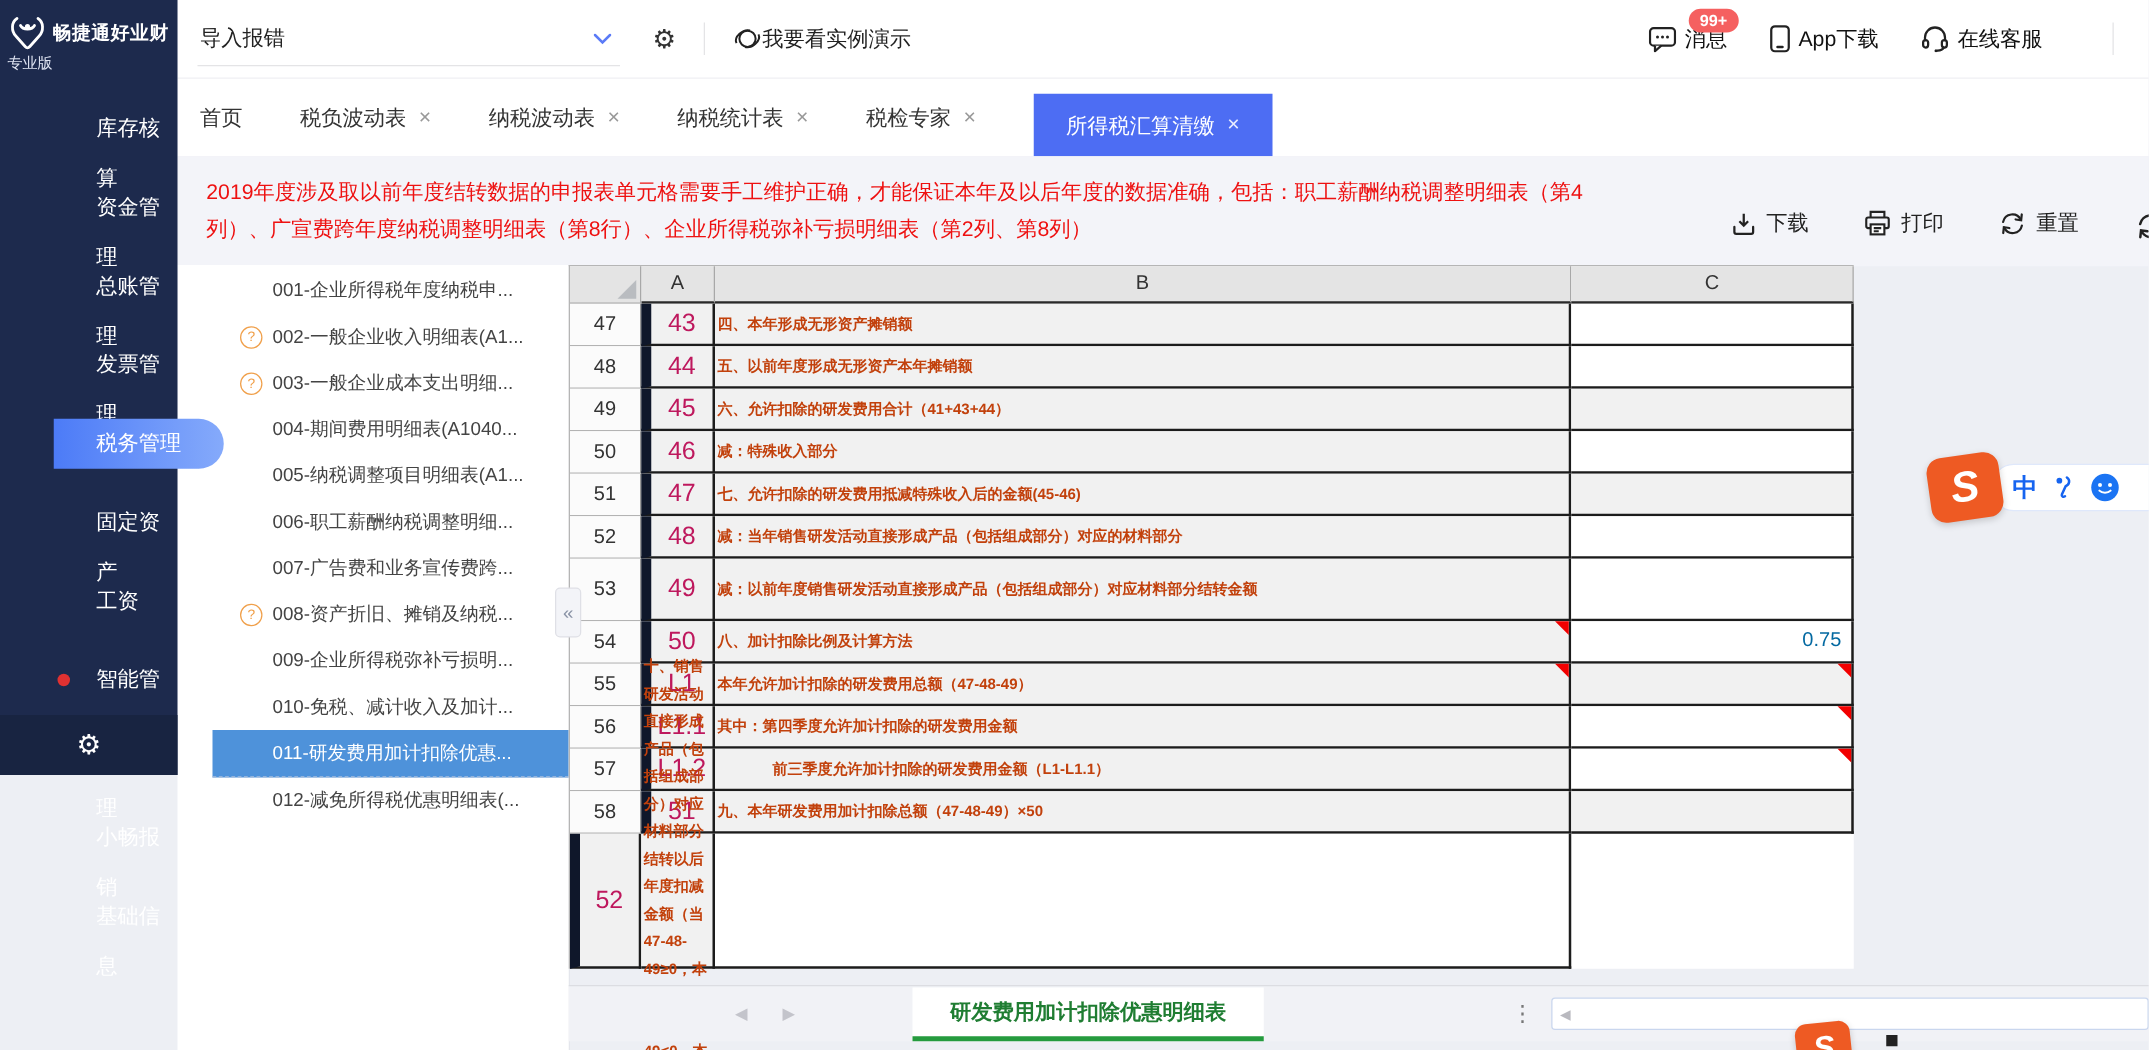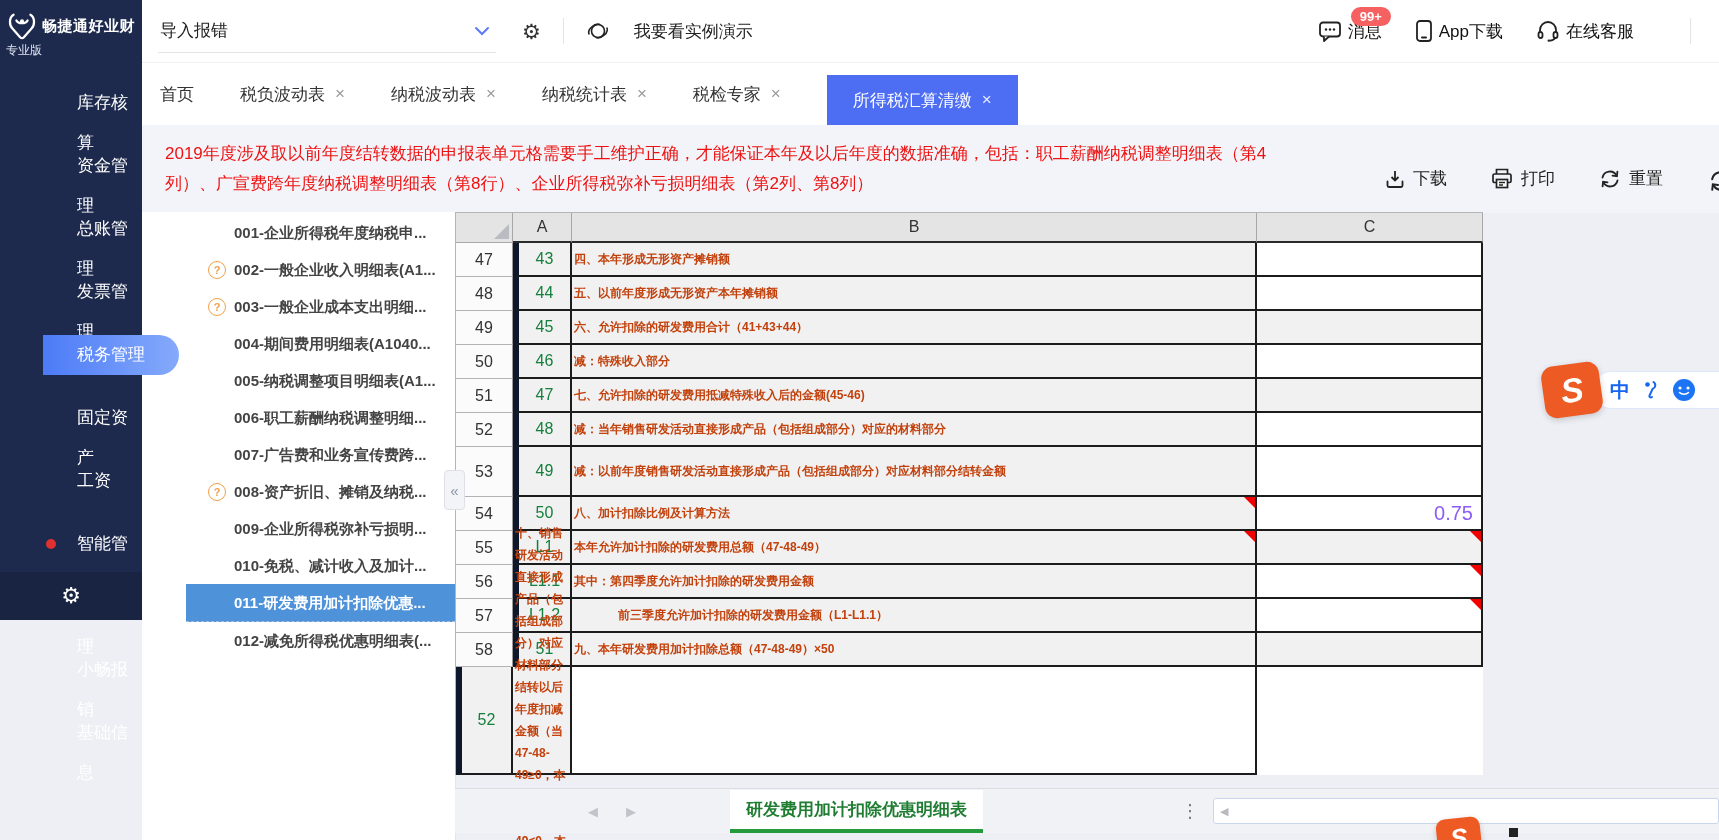--- a/index.html
+++ b/index.html
@@ -21,21 +21,21 @@
   
   .main{position:absolute;left:142px;top:0;width:1577px;height:656px;}
 
   
   .topbar{position:relative;height:62px;background:#fff;border-bottom:1px solid #f0f0f3;display:flex;align-items:center;}
   .tb-left{display:flex;align-items:center;margin-left:16px;}
   .import{display:flex;align-items:center;justify-content:space-between;width:330px;height:42px;
           border-bottom:1px solid #e4e4e6;padding:0 6px 0 2px;font-size:17px;color:#222;cursor:pointer;}
   .gear-btn{margin-left:26px;font-size:21px;color:#333;cursor:pointer;line-height:1;}
   .vdiv{width:1px;height:26px;background:#e4e4e6;margin:0 22px;}
-  .demo{display:flex;align-items:center;gap:24px;font-size:17px;color:#222;cursor:pointer;}
+  .demo{display:flex;align-items:center;gap:0;font-size:17px;color:#222;cursor:pointer;}
   .tb-right{position:absolute;right:6px;top:0;height:62px;display:flex;align-items:center;gap:34px;font-size:17px;color:#111;}
   .tb-item{display:flex;align-items:center;gap:7px;cursor:pointer;position:relative;}
   .badge{position:absolute;top:-13px;left:32px;background:#f56060;color:#fff;font-size:13px;font-weight:bold;
          padding:2px 9px;border-radius:11px;}
 
   
   .tabbar{height:62px;background:#fff;display:flex;align-items:stretch;padding-left:18px;}
   .tab{display:flex;align-items:center;gap:10px;font-size:17px;color:#333;margin-right:46px;cursor:pointer;white-space:nowrap;}
   .tab .x{color:#999;font-size:17px;}
   .tab.active{background:#4d6df3;color:#fff;padding:0 26px;margin-right:0;margin-top:12px;}
@@ -44,54 +44,54 @@
   
   .notice{position:relative;height:88px;background:#f3f4f9;}
   .notice-text{position:absolute;left:23px;top:14px;width:1135px;color:#ee1111;font-size:17px;line-height:30px;}
   .toolbar{position:absolute;right:56px;top:42px;display:flex;align-items:center;gap:44px;font-size:17px;color:#222;}
   .tool{display:flex;align-items:center;gap:8px;cursor:pointer;}
   .partial-refresh{position:absolute;right:-15px;top:44px;cursor:pointer;}
 
   
   .content{position:absolute;top:212px;left:0;width:1577px;height:628px;}
   .filepanel{position:absolute;left:0;top:0;width:313px;height:628px;background:#fff;border-right:1px solid #e4e6ec;}
-  #filelist{list-style:none;margin:2px 0 0 16px;padding:0;font-weight:bold;}
+  #filelist{list-style:none;margin:2px 0 0 0;padding:0;}
   .fitem{position:relative;height:37px;line-height:37px;margin-left:28px;padding-left:48px;font-size:15px;
          color:#444;white-space:nowrap;overflow:hidden;cursor:pointer;}
   .fitem.selected{background:#4e92da;color:#fff;border-bottom:1px dashed #a9bedc;}
   .q-icon{position:absolute;left:22px;top:10px;width:16px;height:16px;border:1.5px solid #f0a04b;color:#f0a04b;
           border-radius:50%;font-size:11px;line-height:16px;text-align:center;box-sizing:content-box;}
   .collapse-handle{position:absolute;right:-10px;top:258px;width:19px;height:38px;background:#f3f4f8;
           border:1px solid #dfe0e6;border-radius:4px;color:#8a93a6;display:flex;align-items:center;
           justify-content:center;font-size:15px;cursor:pointer;z-index:3;}
 
   
   .sheetarea{position:absolute;left:313px;top:0;right:0;height:628px;}
   #grid{display:grid;width:1027px;border-left:1px solid #b5b5b5;border-top:1px solid #b5b5b5;background:#fff;}
   .hcell{background:#e4e4e4;border-right:1px solid #a8a8a8;border-bottom:2px solid #2a2a2a;
          display:flex;align-items:center;justify-content:center;font-size:16px;color:#333;}
   .hcell.hnum{border-bottom:1px solid #a8a8a8;position:relative;}
   .hcell.hnum:after{content:"";position:absolute;right:3px;bottom:3px;border-left:15px solid transparent;border-bottom:15px solid #b9bcc0;}
   .cell{position:relative;display:flex;align-items:center;box-sizing:border-box;
         border-right:2px solid #1c1c1c;border-bottom:2px solid #1c1c1c;}
   .cell.num{background:#fbfbfb;border-right:1px solid #9a9a9a;border-bottom:1px solid #b3b3b3;
         justify-content:center;font-size:16px;color:#333;}
-  .cell.a{background:#f1f1f1;justify-content:center;font-size:16px;color:#15803d;border-left:6px solid #0f172a;}
+  .cell.a{background:#f1f1f1;justify-content:center;font-size:20px;color:#be185d;border-left:8px solid #0f172a;}
   .cell.b{background:#f1f1f1;padding:3px 2px;font-size:12px;font-weight:700;color:#c2410c;line-height:22px;}
   .cell.b.indent{padding-left:46px;}
-  .cell.c{background:#fff;justify-content:flex-end;padding-right:8px;font-size:20px;color:#8b5cf6;}
+  .cell.c{background:#fff;justify-content:flex-end;padding-right:8px;font-size:16px;color:#0369a1;}
   .cell.c.shaded{background:#f1f1f1;}
   .mark{position:absolute;top:0;right:0;width:0;height:0;border-left:11px solid transparent;border-top:11px solid #f20000;}
 
   
   .sheetbar{position:absolute;left:0;right:0;top:576px;height:44px;background:#f1f2f6;
             border-top:1px solid #dcdde2;display:flex;align-items:center;}
   .nav-arrows{margin-left:133px;display:flex;gap:28px;font-size:13px;color:#c3c4cb;}
   .nav-arrows span{cursor:pointer;}
-  .sheettab{margin-left:94px;background:#fff;padding:0 16px;height:43px;line-height:39px;font-size:17px;
+  .sheettab{margin-left:94px;background:#fff;padding:0 30px;height:43px;line-height:39px;font-size:17px;
             font-weight:700;color:#1f7d32;border-bottom:4px solid #259b3e;box-sizing:border-box;cursor:pointer;white-space:nowrap;}
   .dots{margin-left:198px;color:#777;font-size:18px;cursor:pointer;}
   .hscroll{flex:1;margin-left:14px;height:24px;background:#fff;border:1px solid #c9d6ee;border-radius:3px;
            display:flex;align-items:center;padding-left:6px;color:#b9b9bf;font-size:11px;cursor:pointer;}
 
   
   .float-widget{position:absolute;left:1543px;top:364px;z-index:6;display:flex;align-items:center;}
   .s-tile{width:58px;height:52px;background:#ee5a23;border-radius:12px;transform:rotate(-8deg);
           display:flex;align-items:center;justify-content:center;box-shadow:0 2px 6px rgba(0,0,0,.18);cursor:pointer;}
   .s-tile span{color:#fff;font-size:34px;font-weight:800;font-style:italic;}

